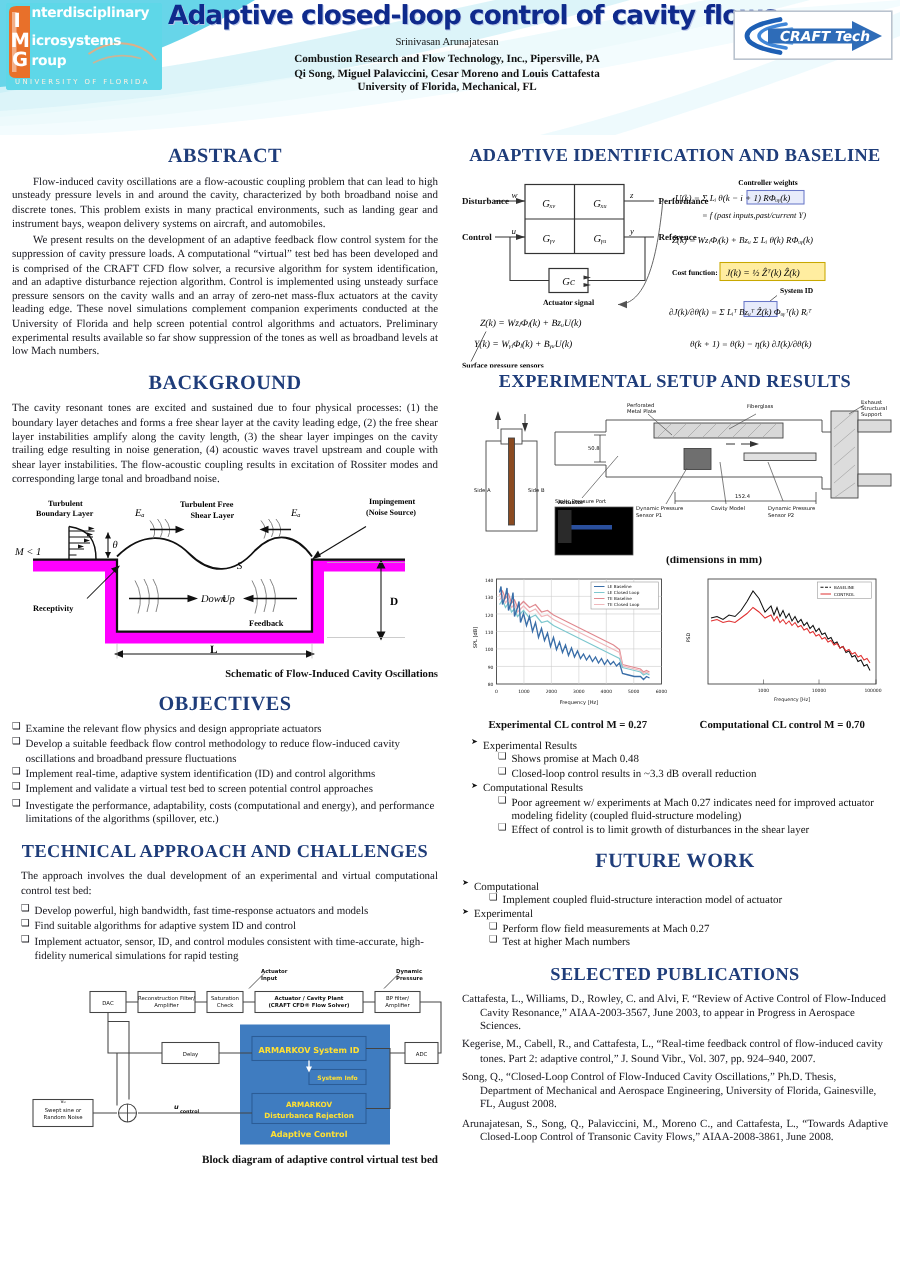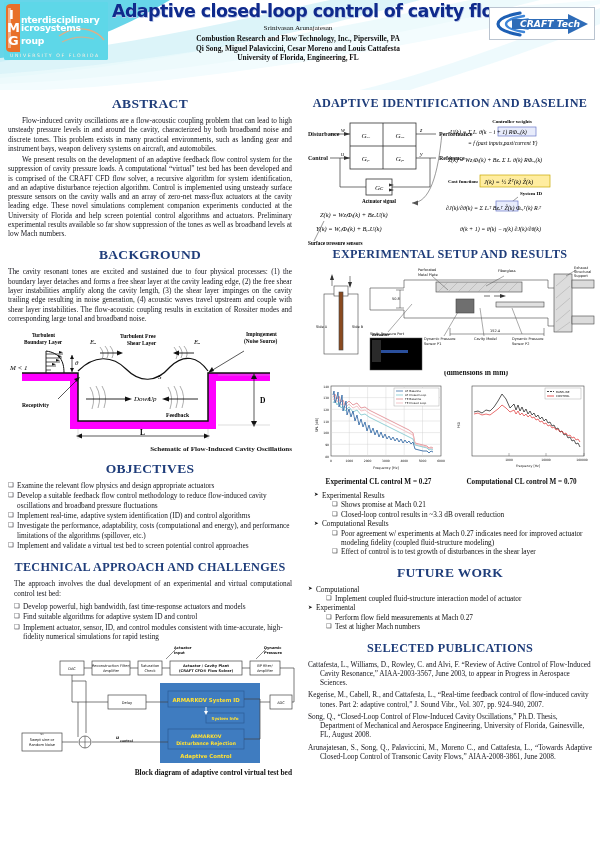--- a/index.html
+++ b/index.html
@@ -159,33 +159,33 @@
         <path d="M2 6 Q2 2 7 2 L16 2 L16 50 L7 50 Q2 50 2 46 Z" fill="#e8702a"></path>
         <rect x="4" y="6" width="3" height="40" fill="#fff" opacity=".45"></rect>
         <path d="M55 34 q14 -10 30 -6 q10 3 15 10" stroke="#f3a877" stroke-width="1.4" fill="none" opacity=".85"></path>
         <path d="M58 40 q16 -8 32 -3" stroke="#f3a877" stroke-width="1.2" fill="none" opacity=".7"></path>
       </svg>
       <div class="bigletters">
         <span class="bl" style="left:2px;top:1px;">I</span>
         <span class="bl" style="left:0px;top:14px;">M</span>
         <span class="bl" style="left:1px;top:27px;">G</span>
       </div>
-      <span class="ltxt" style="top:12px;">nterdisciplinary</span>
+      <span class="ltxt" style="top:1px;">nterdisciplinary</span>
       <span class="ltxt" style="top:20px;">icrosystems</span>
       <span class="ltxt" style="top:33px;">roup</span>
       <span class="uf-sub">UNIVERSITY OF FLORIDA</span>
     </div>
 
     <div class="title-block">
       <div class="poster-title">Adaptive closed-loop control of cavity flows</div>
       <div class="authors">
         <div class="a1">Srinivasan Arunajatesan</div>
         <div>Combustion Research and Flow Technology, Inc., Pipersville, PA</div>
         <div>Qi Song, Miguel Palaviccini, Cesar Moreno and Louis Cattafesta</div>
-        <div>University of Florida, Engineering, FL</div>
+        <div>University of Florida, Mechanical, FL</div>
       </div>
     </div>
 
     <div class="logo-craft">
       <svg width="104" height="31" viewBox="0 0 104 31">
         <rect width="104" height="31" fill="#ffffff"></rect>
         <path d="M30 5 Q8 9 8 16 Q8 23 30 27" stroke="#1d5fb4" stroke-width="3.2" fill="none" stroke-linecap="round"></path>
         <path d="M34 8 Q16 11 16 16 Q16 21 34 24" stroke="#3f86d8" stroke-width="2.4" fill="none" stroke-linecap="round"></path>
         <path d="M38 11 Q24 13 24 16 Q24 19 38 21" stroke="#6fa9e4" stroke-width="1.8" fill="none" stroke-linecap="round"></path>
         <path d="M22 11 L78 11 L78 6 L98 16 L78 26 L78 21 L22 21 Z" fill="#2e6cb8"></path>
@@ -296,22 +296,22 @@
           <text x="132" y="110" font-family="Liberation Serif, serif" font-size="7.5" font-weight="bold">L</text>
         </svg>
       </div>
       <div class="figcap">Schematic of Flow-Induced Cavity Oscillations</div>
 
       <h2 class="sec" style="margin-top:8px;">OBJECTIVES</h2>
       <ul class="chk">
         <li>Examine the relevant flow physics and design appropriate actuators</li>
         <li>Develop a suitable feedback flow control methodology to reduce flow-induced cavity oscillations and broadband pressure fluctuations</li>
         <li>Implement real-time, adaptive system identification (ID) and control algorithms</li>
+        <li>Implement and validate a virtual test bed to screen potential control approaches</li>
         <li>Investigate the performance, adaptability, costs (computational and energy), and performance limitations of the algorithms (spillover, etc.)</li>
-        <li>Implement and validate a virtual test bed to screen potential control approaches</li>
       </ul>
 
       <h2 class="sec small" style="margin-top:10px;">TECHNICAL APPROACH AND CHALLENGES</h2>
       <p class="body" style="margin-left:6px;margin-bottom:4px;">The approach involves the dual development of an experimental and virtual computational control test bed:</p>
       <ul class="chk" style="margin-left:6px;">
         <li>Develop powerful, high bandwidth, fast time-response actuators and models</li>
         <li>Find suitable algorithms for adaptive system ID and control</li>
         <li>Implement actuator, sensor, ID, and control modules consistent with time-accurate, high-fidelity numerical simulations for rapid testing</li>
       </ul>
 
@@ -684,29 +684,29 @@
             <text x="8" y="44" font-family="DejaVu Sans, sans-serif" font-size="3.2" text-anchor="middle" fill="#111" transform="rotate(-90 8 44)">PSD</text>
           </svg>
           <div class="plot-cap">Computational CL control M = 0.70</div>
         </div>
       </div>
 
       <ul class="arrow" style="margin-top:5px;margin-left:6px;">
         <li>
           <span>Experimental Results</span>
           <ul>
-            <li>Shows promise at Mach 0.21</li>
+            <li>Shows promise at Mach 0.48</li>
             <li>Closed-loop control results in ~3.3 dB overall reduction</li>
           </ul>
         </li>
         <li>
           <span>Computational Results</span>
           <ul>
             <li>Poor agreement w/ experiments at Mach 0.27 indicates need for improved actuator modeling fidelity (coupled fluid-structure modeling)</li>
-            <li>Effect of control is to test growth of disturbances in the shear layer</li>
+            <li>Effect of control is to limit growth of disturbances in the shear layer</li>
           </ul>
         </li>
       </ul>
 
       <h2 class="sec" style="margin-top:8px;">FUTURE WORK</h2>
       <ul class="arrow">
         <li>
           <span>Computational</span>
           <ul>
             <li>Implement coupled fluid-structure interaction model of actuator</li>

